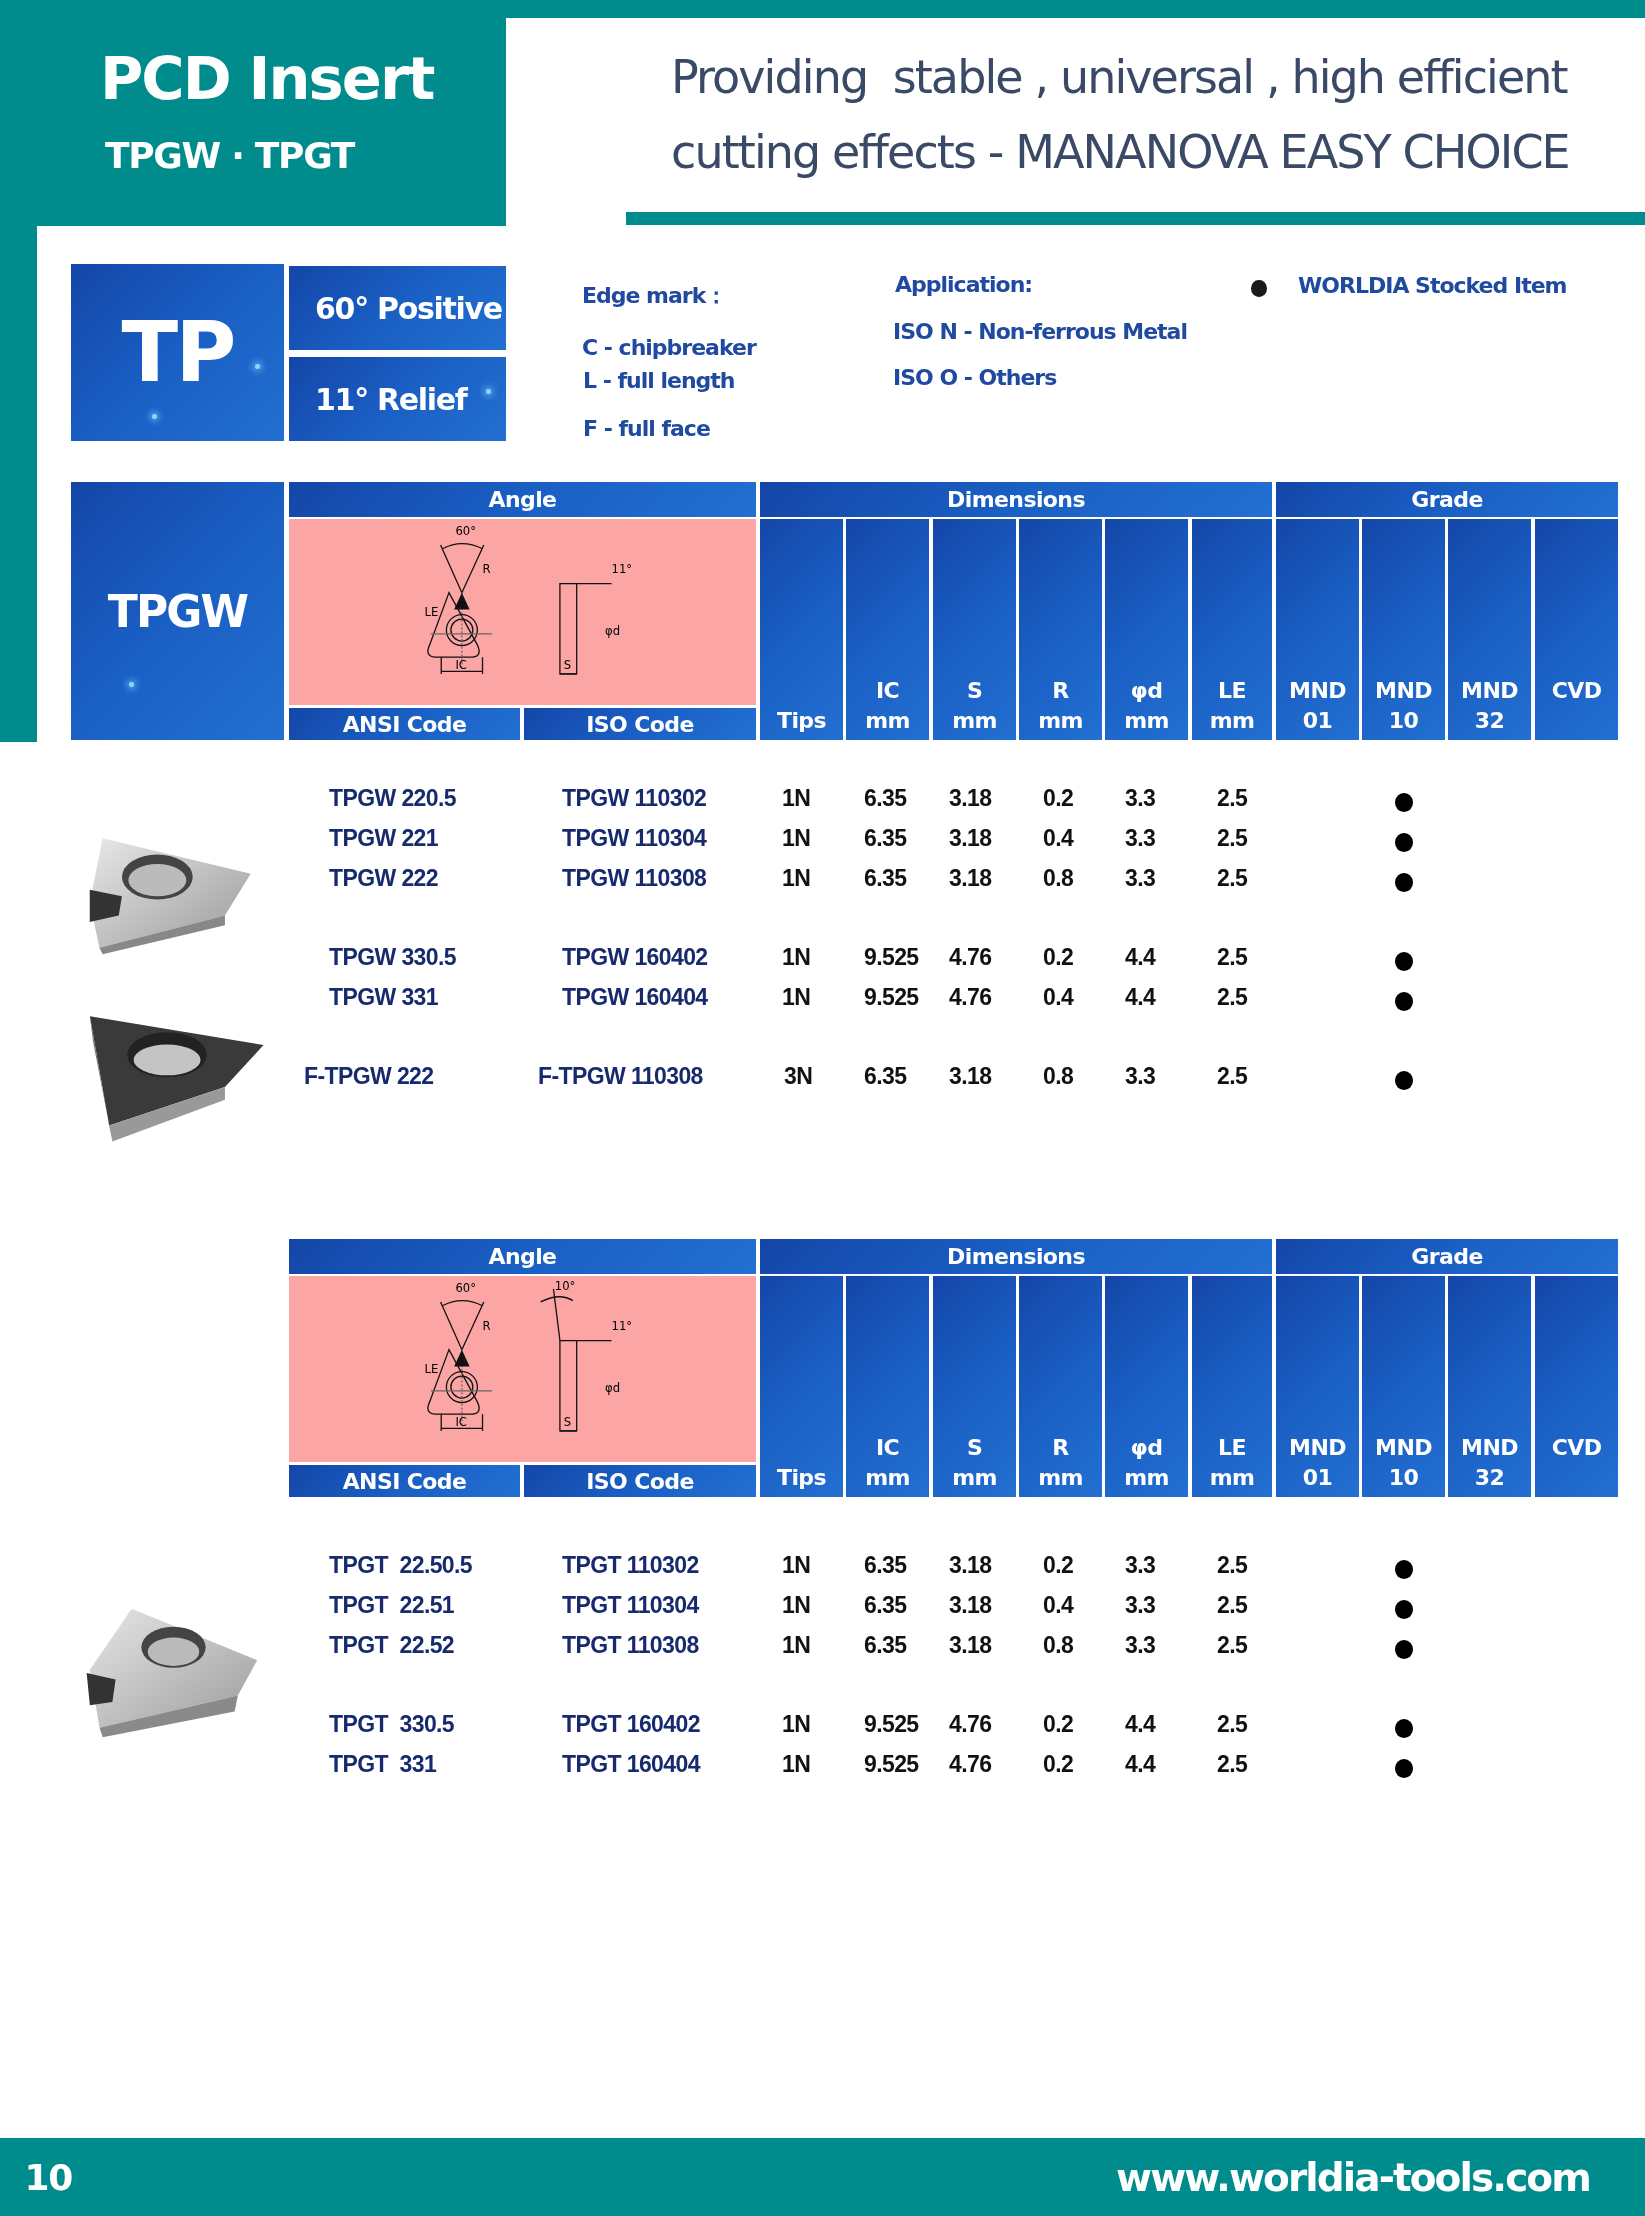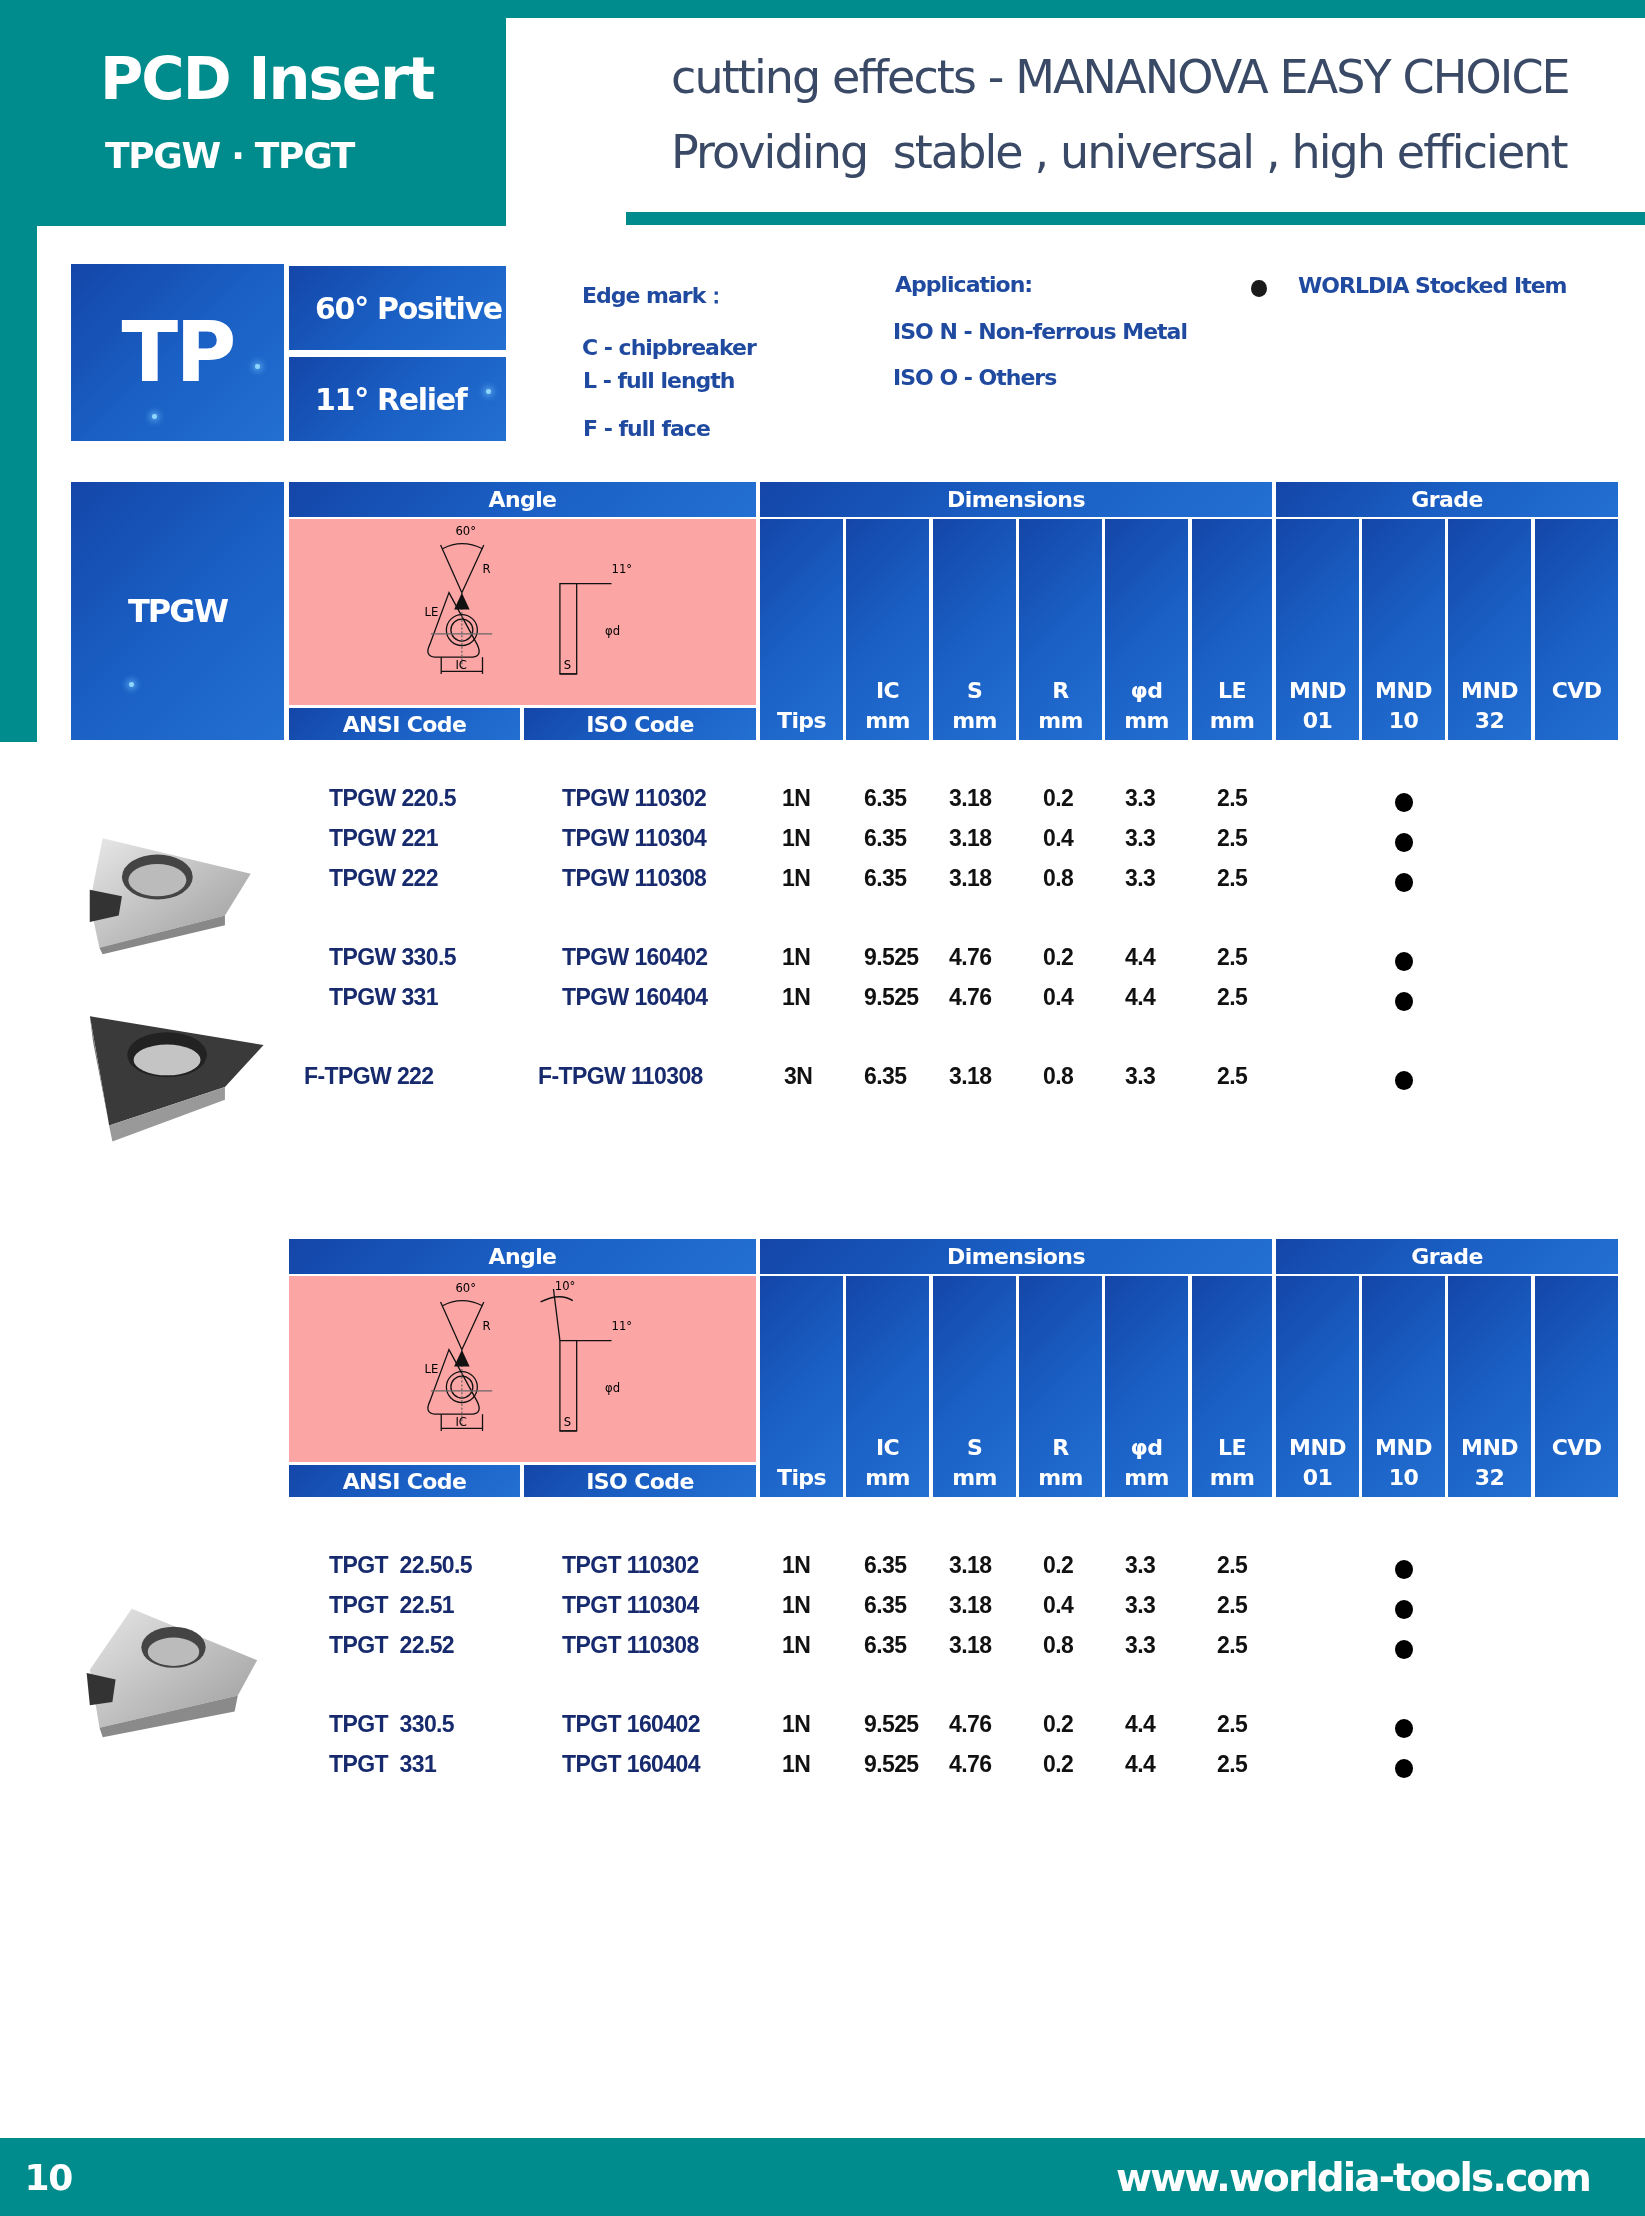--- a/index.html
+++ b/index.html
@@ -23,21 +23,21 @@
 
   
   .tp-big { left: 71px; top: 264px; width: 213px; height: 177px; display: flex; align-items: center; justify-content: center; font-family: "DejaVu Sans", sans-serif; font-weight: bold; font-size: 83px; letter-spacing: -2.6px; }
   .tp-cell { left: 289px; width: 217px; height: 84px; display: flex; align-items: center; padding-left: 26px; font-family: "DejaVu Sans", sans-serif; font-weight: bold; font-size: 30px; letter-spacing: -1.3px; }
 
   .legend-col { color: #1f4aa0; font-family: "DejaVu Sans", sans-serif; font-weight: bold; font-size: 22px; letter-spacing: -1px; }
   .legend-col div { position: absolute; white-space: nowrap; }
 
   
   .tbl-hdr { position: absolute; left: 71px; width: 1546px; height: 258px; }
-  .series-cell { position: absolute; left: 0; top: 0; width: 213px; height: 258px; display: flex; align-items: center; justify-content: center; font-family: "DejaVu Sans", sans-serif; font-weight: bold; font-size: 32px; letter-spacing: -1.9px; }
+  .series-cell { position: absolute; left: 0; top: 0; width: 213px; height: 258px; display: flex; align-items: center; justify-content: center; font-family: "DejaVu Sans", sans-serif; font-weight: bold; font-size: 44px; letter-spacing: -1.9px; }
   .grp { position: absolute; top: 0; height: 35px; display: flex; align-items: center; justify-content: center; font-family: "DejaVu Sans", sans-serif; font-weight: bold; font-size: 22px; letter-spacing: -0.6px; }
   .diagram { position: absolute; left: 218px; top: 37px; width: 467px; height: 186px; background: #fca5a5; }
   .code-hdr { position: absolute; top: 226px; height: 32px; display: flex; align-items: center; justify-content: center; font-family: "DejaVu Sans", sans-serif; font-weight: bold; font-size: 22px; letter-spacing: -0.6px; }
   .col-hdr { position: absolute; top: 37px; height: 221px; display: flex; flex-direction: column; justify-content: flex-end; align-items: center; padding-bottom: 3.9px; font-family: "DejaVu Sans", sans-serif; font-weight: bold; font-size: 22px; line-height: 30px; letter-spacing: -0.6px; text-align: center; }
 
   
   .row { position: absolute; left: 0; width: 1645px; height: 35px; font-weight: bold; font-size: 23px; letter-spacing: -0.6px; }
   .row span { position: absolute; top: 0; white-space: nowrap; }
   .ansi, .iso { color: #172a6e; }
   .num { color: #111; }
@@ -53,22 +53,22 @@
 </head>
 <body>
 
 <div class="abs teal hdr-top"></div>
 <div class="abs teal hdr-left"></div>
 <div class="abs teal hdr-strip"></div>
 <div class="abs" style="left:506px;top:18px;width:1139px;height:208px;background:#fff;"></div>
 <div class="abs hdr-title">PCD Insert</div>
 <div class="abs hdr-sub">TPGW · TPGT</div>
 <div class="abs hdr-tag">
+  <div style="white-space:pre;">Providing  stable , universal , high efficient</div>
   <div>cutting effects - MANANOVA EASY CHOICE</div>
-  <div style="white-space:pre;">Providing  stable , universal , high efficient</div>
 </div>
 <div class="abs teal hdr-bar"></div>
 
 <div class="abs" style="left:37px;top:226px;width:1608px;height:516px;background:#fff;"></div>
 
 <div class="abs blue tp-big">
   <span>TP</span>
   <i class="sparkle" style="left:184px;top:100px;"></i>
   <i class="sparkle" style="left:81px;top:150px;"></i>
 </div>

